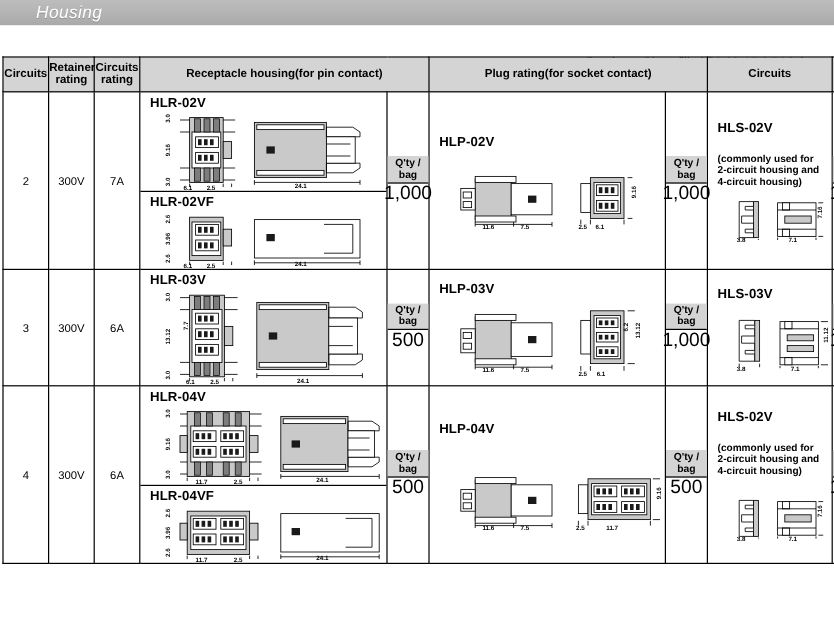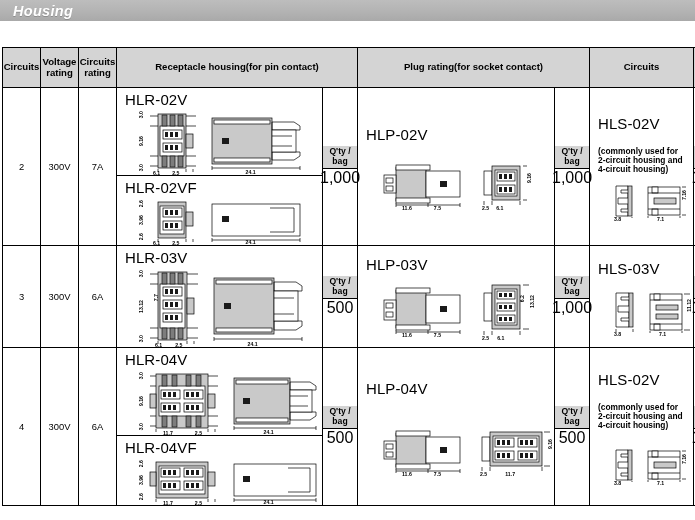--- a/index.html
+++ b/index.html
@@ -20,24 +20,24 @@
   
   .title-bar {
     position: absolute;
     left: 0; top: 0;
     width: 695px; height: 21px;
     background: linear-gradient(to bottom, #bdbdbd 0%, #b3b3b3 55%, #a9a9a9 100%);
     display: flex; align-items: center;
   }
   .title-bar .title-text {
     font-size: 14.5px;
-    font-weight: bold;
+    font-weight: normal;
     font-style: italic;
     color: #ffffff;
-    padding-left: 13px;
+    padding-left: 30px;
     letter-spacing: .3px;
     text-shadow: 0 1px 0 rgba(120,120,120,.6);
   }
 
   
   .material-note {
     position: absolute;
     right: 6px; top: 23px;
     text-align: left;
     font-size: 10.3px;
@@ -55,21 +55,21 @@
     table-layout: fixed;
   }
   .tbl td, .tbl th {
     border: 1px solid #000;
     padding: 0;
     vertical-align: middle;
     font-size: 9.4px;
   }
   .hdr th {
     background: #d4d4d4;
-    height: 40px;
+    height: 29px;
     font-weight: bold;
     font-size: 9.6px;
     line-height: 10.5px;
     text-align: center;
   }
   .hdr th.blank { background: #d4d4d4; }
 
   .c-circ  { width: 38px; }
   .c-volt  { width: 38px; }
   .c-curr  { width: 38px; }
@@ -96,22 +96,22 @@
     display: flex;
     align-items: center;
     justify-content: center;
     font-size: 16px;
   }
 
   
   .part-block { position: relative; padding: 3px 0 2px 8px; }
   .part-block + .part-block { border-top: 1px solid #000; }
   .pn {
-    font-size: 15px;
-    font-weight: normal;
+    font-size: 11px;
+    font-weight: bold;
     letter-spacing: .1px;
   }
   .pn-note {
     font-size: 8.4px;
     font-weight: bold;
     line-height: 9.3px;
     margin-top: 15px;
   }
   .drawings {
     position: relative;
@@ -164,21 +164,21 @@
         <col class="c-plug">
         <col class="c-qty2">
         <col class="c-ret">
         <col style="width:36px">
     </colgroup>
 
     <tbody>
         <tr class="hdr">
       <th>Circuits</th>
       <th>
-        <div>Voltage</div>
+        <div>Retainer</div>
         <div>rating</div>
       </th>
       <th>
         <div>Circuits</div>
         <div>rating</div>
       </th>
       <th colspan="2">Receptacle housing(for pin contact)</th>
       <th colspan="2">Plug rating(for socket contact)</th>
       <th>Circuits</th>
       <th class="blank"></th>

